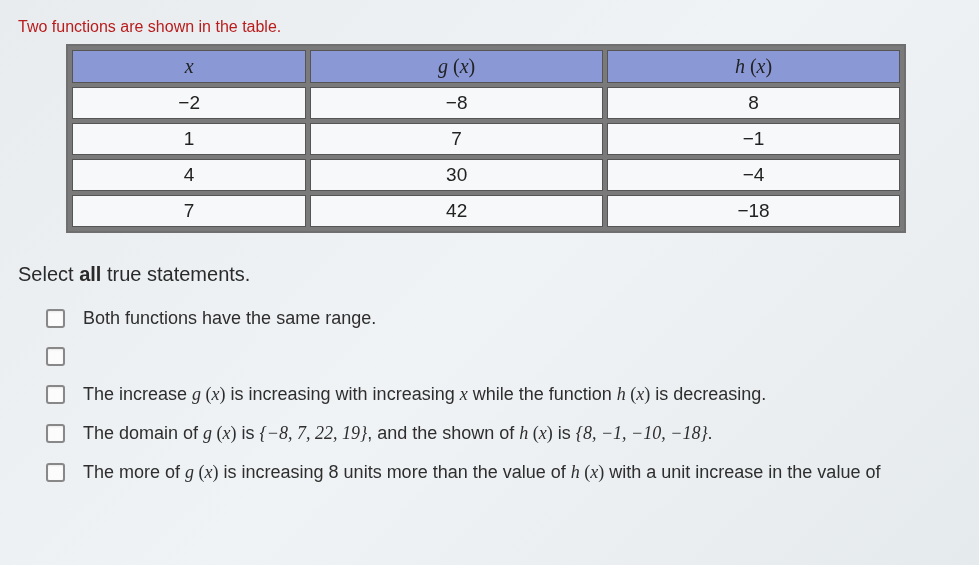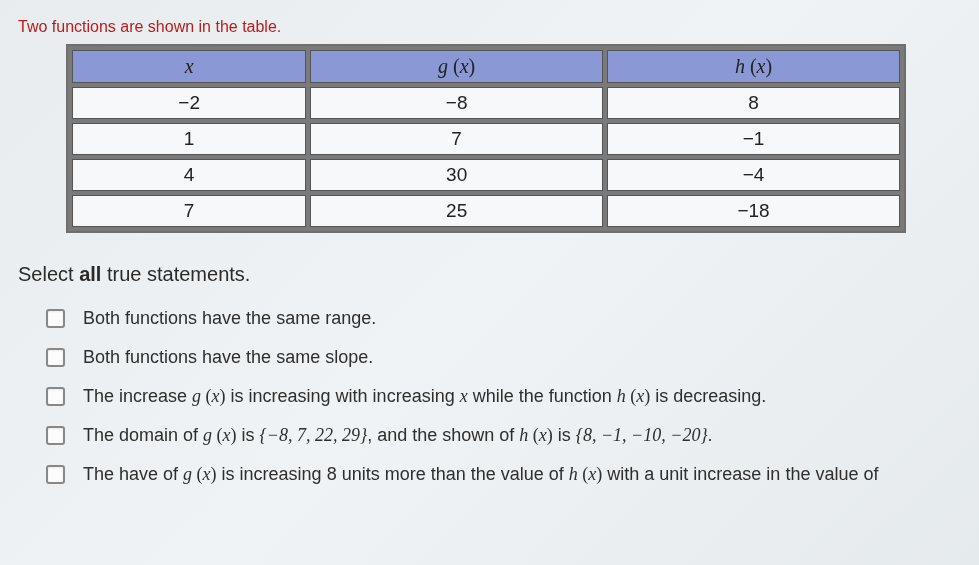--- a/index.html
+++ b/index.html
@@ -112,57 +112,56 @@
         <td>7</td>
         <td>−1</td>
       </tr>
       <tr>
         <td>4</td>
         <td>30</td>
         <td>−4</td>
       </tr>
       <tr>
         <td>7</td>
-        <td>25</td>
+        <td>42</td>
         <td>−18</td>
       </tr>
     </tbody>
   </table>
 </div>
 
 <div class="select-text">
   <span>Select </span><span class="bold">all</span><span> true statements.</span>
 </div>
 
 <div class="options">
 
   <div class="option-row">
     <div class="checkbox"></div>
     <div class="option-text">Both functions have the same range.</div>
   </div>
 
   <div class="option-row">
     <div class="checkbox"></div>
-    <div class="option-text">Both functions have the same slope.</div>
   </div>
 
   <div class="option-row">
     <div class="checkbox"></div>
     <div class="option-text">
       <span>The increase </span><span class="math"><span>g</span><span class="up"> (</span>x<span class="up">)</span></span><span> is increasing with increasing </span><span class="math">x</span><span> while the function </span><span class="math"><span>h</span><span class="up"> (</span>x<span class="up">)</span></span><span> is decreasing.</span>
     </div>
   </div>
 
   <div class="option-row">
     <div class="checkbox"></div>
     <div class="option-text">
-      <span>The domain of </span><span class="math"><span>g</span><span class="up"> (</span>x<span class="up">)</span></span><span> is </span><span class="math up">{−8, 7, 22, 29}</span><span>, and the shown of </span><span class="math"><span>h</span><span class="up"> (</span>x<span class="up">)</span></span><span> is </span><span class="math up">{8, −1, −10, −20}</span><span>.</span>
+      <span>The domain of </span><span class="math"><span>g</span><span class="up"> (</span>x<span class="up">)</span></span><span> is </span><span class="math up">{−8, 7, 22, 19}</span><span>, and the shown of </span><span class="math"><span>h</span><span class="up"> (</span>x<span class="up">)</span></span><span> is </span><span class="math up">{8, −1, −10, −18}</span><span>.</span>
     </div>
   </div>
 
   <div class="option-row">
     <div class="checkbox"></div>
     <div class="option-text">
-      <span>The have of </span><span class="math"><span>g</span><span class="up"> (</span>x<span class="up">)</span></span><span> is increasing 8 units more than the value of </span><span class="math"><span>h</span><span class="up"> (</span>x<span class="up">)</span></span><span> with a unit increase in the value of </span>
+      <span>The more of </span><span class="math"><span>g</span><span class="up"> (</span>x<span class="up">)</span></span><span> is increasing 8 units more than the value of </span><span class="math"><span>h</span><span class="up"> (</span>x<span class="up">)</span></span><span> with a unit increase in the value of </span>
     </div>
   </div>
 
 </div>
 
 </body></html>

